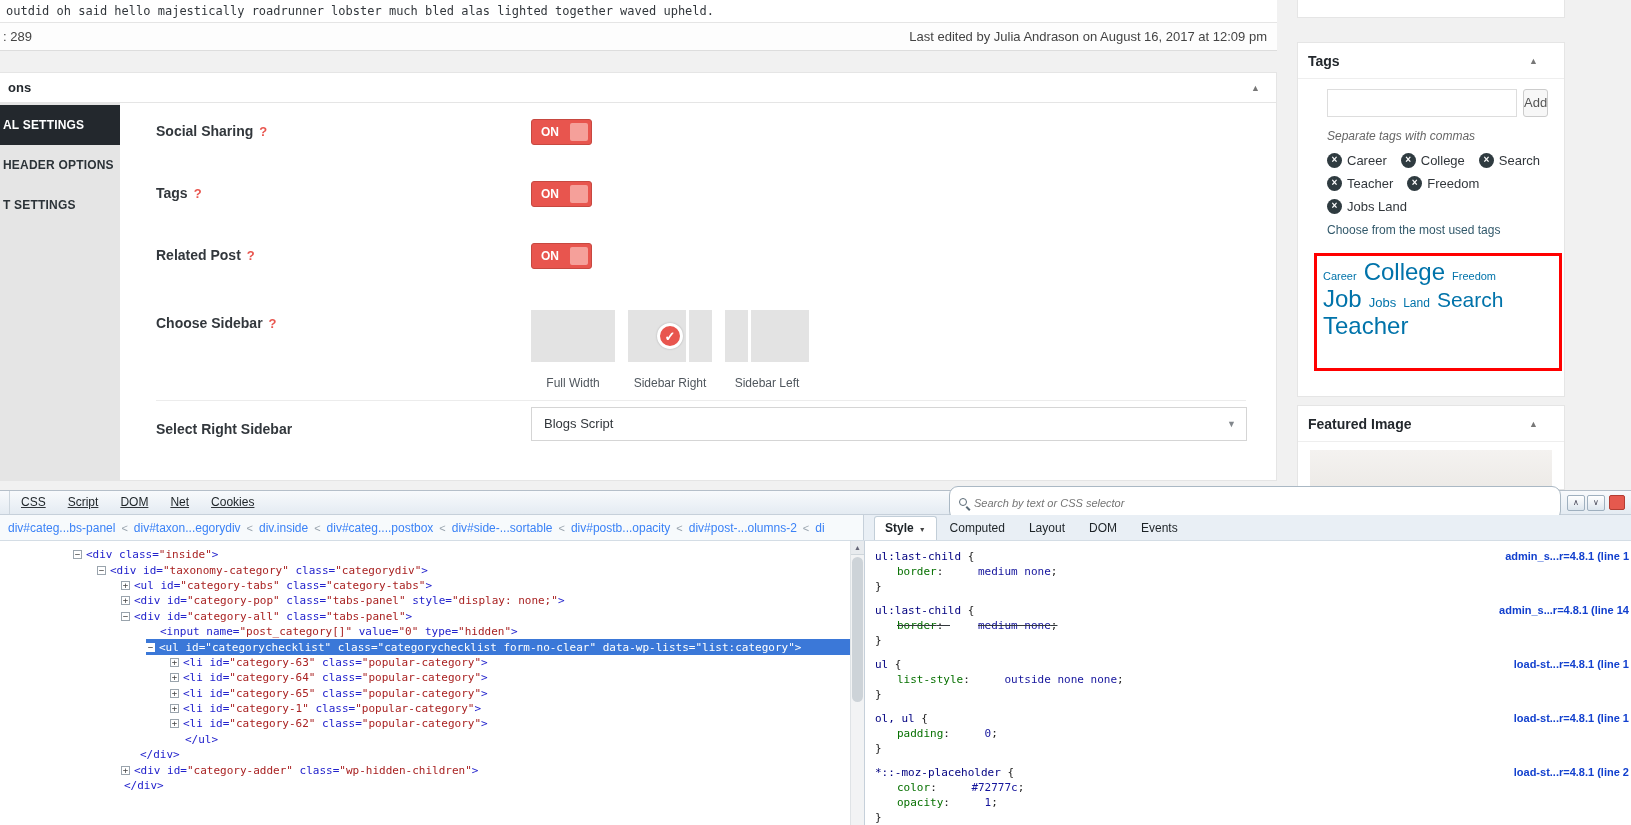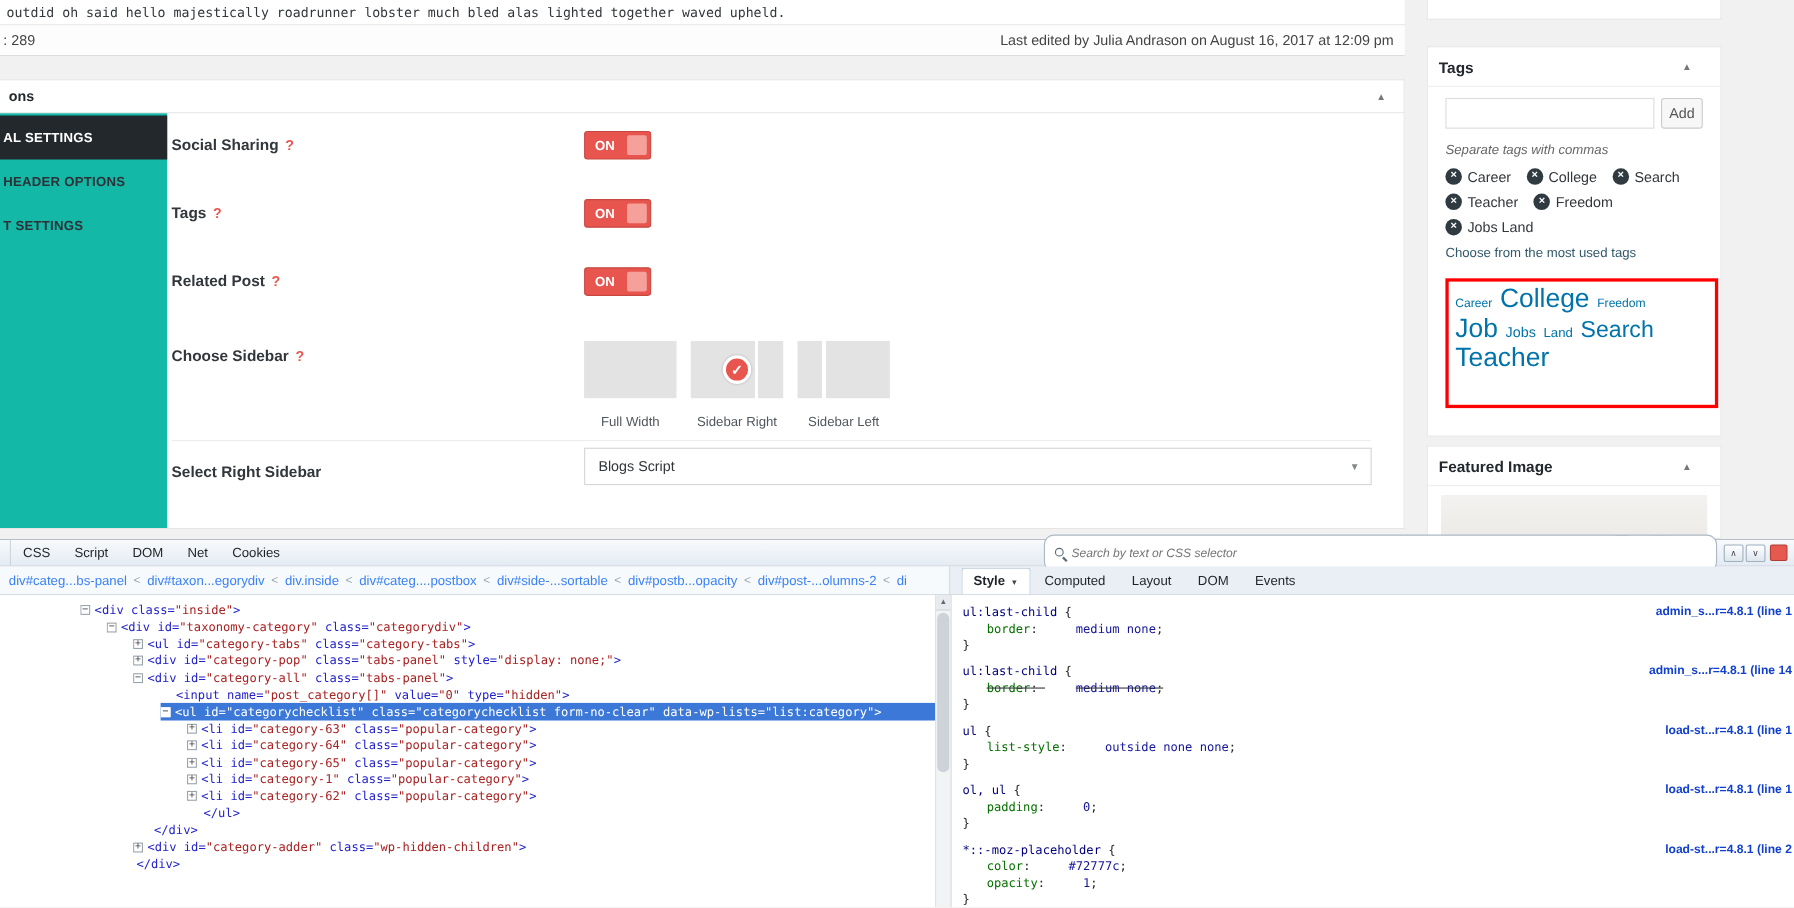--- a/index.html
+++ b/index.html
@@ -11,21 +11,21 @@
   .editor-line{position:absolute;left:0;top:0;width:1277px;height:23px;background:#fff;border-bottom:1px solid #e5e5e5;
     font-family:"DejaVu Sans Mono",monospace;font-size:12px;color:#32373c;padding:4px 6px;white-space:nowrap;overflow:hidden;}
   .editor-status{position:absolute;left:0;top:23px;width:1277px;height:28px;background:#fdfdfd;border-bottom:1px solid #ddd;
     display:flex;align-items:center;justify-content:space-between;padding:0 10px 0 3px;font-size:13px;color:#444;}
 
   
   .options-header{position:absolute;left:0;top:72px;width:1277px;height:31px;background:#fff;border:1px solid #e5e5e5;border-left:none;display:flex;align-items:center;}
   .options-title{font-size:13px;font-weight:bold;color:#23282d;padding-left:8px;}
   .hdr-arrow{margin-left:auto;margin-right:16px;color:#777;font-size:9px;cursor:pointer;}
   .options-body{position:absolute;left:0;top:103px;width:1277px;height:378px;background:#fff;border:1px solid #e5e5e5;border-top:none;border-left:none;}
-  .options-tabs{position:absolute;left:0;top:0;width:152px;height:100%;background:#14b8a6;padding-top:2px;}
+  .options-tabs{position:absolute;left:0;top:0;width:120px;height:100%;background:#e5e5e5;padding-top:2px;}
   .opt-tab{height:40px;line-height:40px;font-size:12px;font-weight:bold;color:#2c3338;padding-left:3px;letter-spacing:.2px;cursor:pointer;}
   .opt-tab.active{background:#23282d;color:#fff;}
   .options-main{position:absolute;left:128px;top:0;right:0;height:100%;}
   .options-rows{position:absolute;inset:0;}
   .opt-row{position:absolute;left:0;width:100%;height:26px;}
   .opt-row:nth-child(1){top:16px;}
   .opt-row:nth-child(2){top:78px;}
   .opt-row:nth-child(3){top:140px;}
   .lblwrap{position:absolute;left:28px;top:4px;font-size:14px;font-weight:bold;color:#32373c;white-space:nowrap;}
   .help{color:#e8554e;font-weight:bold;font-size:13px;margin-left:6px;font-style:normal;cursor:pointer;}
@@ -47,21 +47,21 @@
     font-size:13px;color:#32373c;line-height:32px;padding-left:12px;cursor:pointer;}
   .select-caret{position:absolute;right:10px;top:0;color:#82878c;font-size:9px;line-height:32px;}
 
   
   .stub-box{position:absolute;left:1297px;top:0;width:268px;height:18px;background:#fff;border:1px solid #e5e5e5;border-top:none;}
   .postbox{position:absolute;left:1297px;width:268px;background:#fff;border:1px solid #e5e5e5;overflow:hidden;}
   .postbox.tags{top:42px;height:355px;}
   .postbox.featured{top:405px;height:85px;}
   .postbox-header{height:36px;display:flex;align-items:center;border-bottom:1px solid #eee;padding:0 10px;}
   .postbox-title{font-size:14px;font-weight:bold;color:#23282d;}
-  .tags-body{padding:10px 16px 0;}
+  .tags-body{padding:10px 29px 0;}
   .tag-input-row{display:flex;gap:6px;}
   .tag-input{flex:1;height:28px;border:1px solid #ddd;background:#fff;outline:none;padding:0 6px;font-size:13px;}
   .add-btn{width:46px;height:28px;background:#f7f7f7;border:1px solid #ccc;border-radius:3px;font-size:13px;color:#555;text-align:center;line-height:26px;cursor:pointer;}
   .tag-hint{margin-top:12px;font-style:italic;font-size:12px;color:#666;}
   .tag-chips{margin-top:10px;}
   .chip-row{display:flex;gap:14px;margin-bottom:8px;}
   .chip{display:flex;align-items:center;gap:5px;font-size:13px;color:#32373c;white-space:nowrap;}
   .chip-x{width:15px;height:15px;border-radius:50%;background:#2f3b40;color:#fff;font-size:10px;line-height:14px;text-align:center;font-weight:bold;cursor:pointer;flex:none;}
   .most-used{margin-top:9px;font-size:12px;color:#32596b;cursor:pointer;}
   .tag-cloud-box{position:absolute;left:16px;top:210px;width:248px;height:118px;border:3px solid #ff0000;padding:3px 6px;overflow:hidden;}
@@ -70,21 +70,21 @@
   .featured-img{margin:8px 12px 0;height:60px;
     background:
       radial-gradient(ellipse 55px 45px at 68% 105%, #41332c 0 58%, rgba(0,0,0,0) 60%),
       radial-gradient(ellipse 95px 70px at 82% 130%, #8d766a 0 58%, rgba(0,0,0,0) 60%),
       linear-gradient(#f4f2f0,#e9e6e2);cursor:pointer;}
 
   
   .firebug{position:absolute;left:0;top:490px;width:1631px;height:335px;background:#fff;border-top:1px solid #b5bfc9;}
   .fb-toolbar{height:24px;background:linear-gradient(#f8fafc,#e4ebf2);border-bottom:1px solid #c6d0da;display:flex;align-items:center;}
   .fb-tab-stub{width:10px;height:100%;border-right:1px solid #cdd6de;}
-  .fb-tabs{display:flex;height:100%;}
+  .fb-tabs{display:flex;height:100%;text-decoration:underline;}
   .fb-tab{padding:0 11px;line-height:23px;font-size:12px;color:#1d2327;cursor:pointer;}
   .fb-search{margin-left:auto;display:flex;align-items:center;width:612px;height:18px;background:#fff;border:1px solid #aab8c4;border-radius:9px;padding:16px 8px;gap:5px;}
   .fb-search input{border:none;outline:none;flex:1;font-size:11px;font-style:italic;color:#555;background:transparent;font-family:"Liberation Sans",sans-serif;}
   .mag{position:relative;width:11px;height:11px;flex:none;}
   .mag::before{content:"";position:absolute;left:1px;top:1px;width:6px;height:6px;border:1.5px solid #5a6a76;border-radius:50%;}
   .mag::after{content:"";position:absolute;left:8.5px;top:8.5px;width:4.5px;height:1.6px;background:#5a6a76;transform:rotate(45deg);transform-origin:0 0;}
   .fb-btns{display:flex;gap:2px;margin:0 4px 0 6px;}
   .fb-btn{width:18px;height:16px;border:1px solid #9fb0bf;background:linear-gradient(#fff,#dde6ee);border-radius:2px;font-size:8px;color:#445;text-align:center;line-height:14px;cursor:pointer;}
   .fb-close{width:16px;height:15px;background:#e5594e;border:1px solid #b23d33;border-radius:2px;margin-right:6px;cursor:pointer;}
   .fb-row2{height:26px;display:flex;border-bottom:1px solid #d4dde5;}

